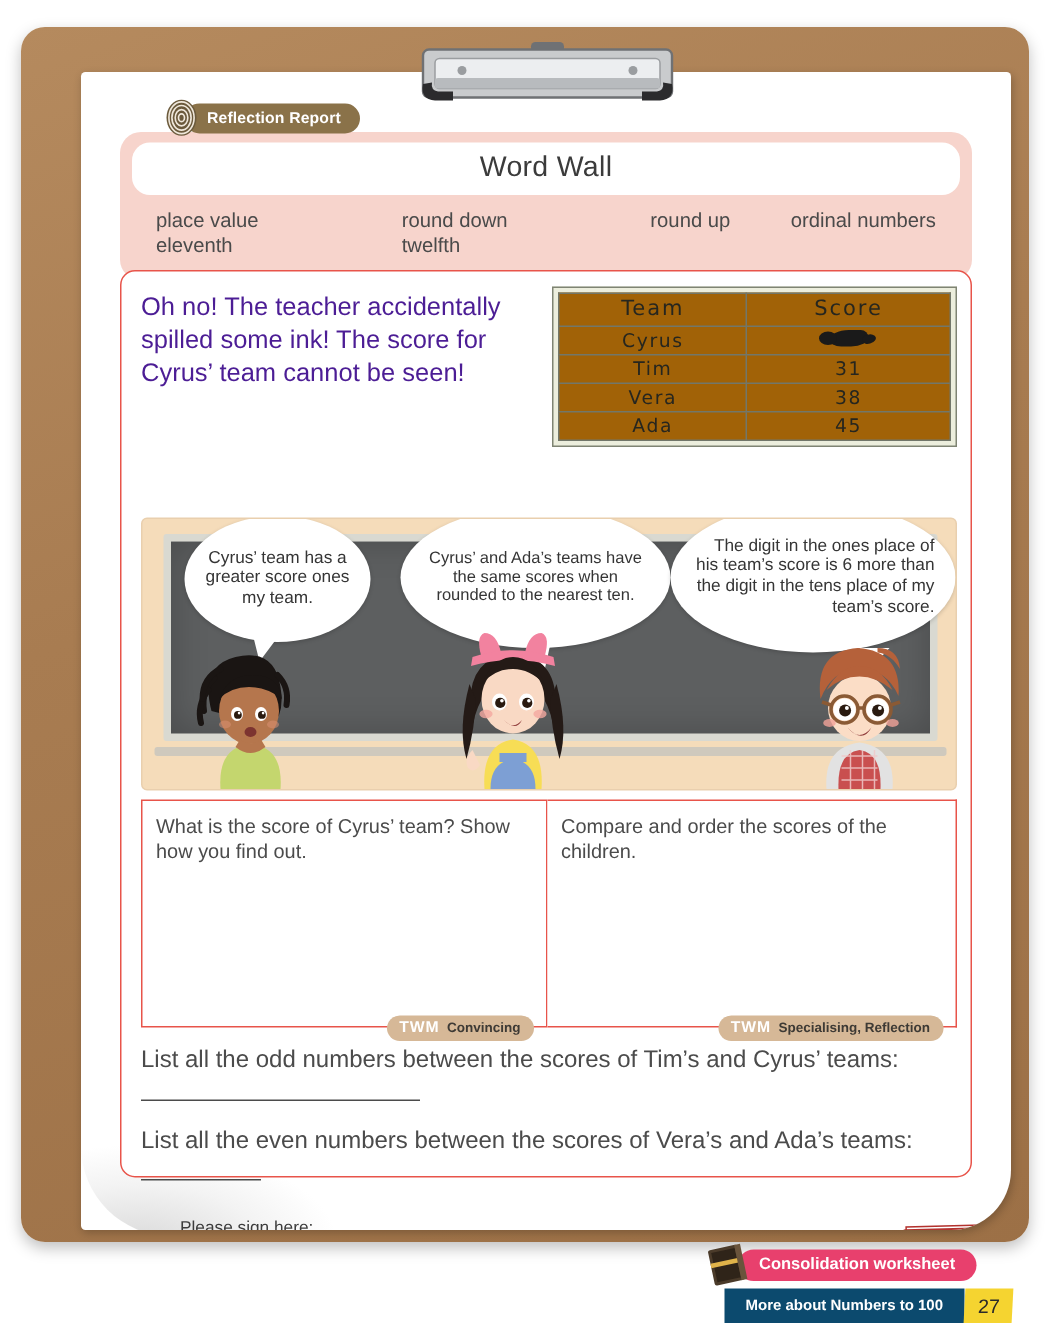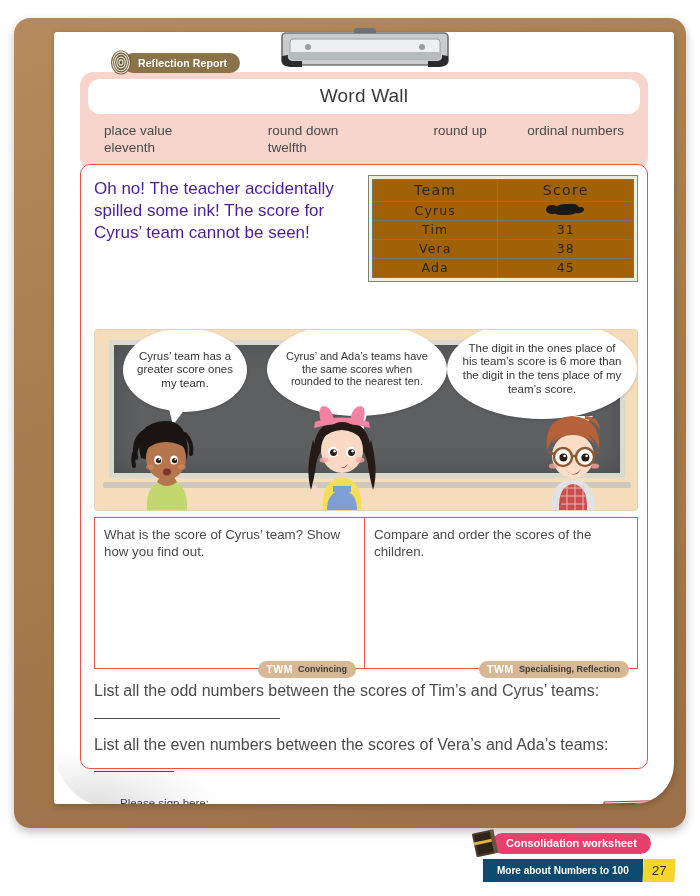--- a/index.html
+++ b/index.html
@@ -26,21 +26,21 @@
   #clip-metal {
     position: absolute;
     left: 262px; top: 10px;
     width: 178px; height: 42px;
     z-index: 40;
   }
 
   
   #paper {
     position: absolute;
-    left: 40px; top: 14px;
+    left: 40px; top: 30px;
     width: 620px; height: 772px;
     background: #ffffff;
     border-radius: 3px 3px 40px 3px;
     box-shadow: 1px 2px 6px rgba(0,0,0,0.22);
     overflow: hidden;
   }
   #paper-curl {
     position: absolute;
     left: 0px; bottom: -4px;
     width: 190px; height: 70px;
@@ -249,20 +249,21 @@
   }
   #bubble-2::after {
     left: 82px; bottom: -15px;
     border-width: 18px 4px 0 14px;
     border-color: #ffffff transparent transparent transparent;
   }
   #bubble-3 {
     left: 352px; top: -11px;
     width: 190px; height: 100px;
     font-size: 11.5px;
+    text-align: right;
   }
   #bubble-3::after {
     left: 126px; bottom: -14px;
     border-width: 17px 16px 0 4px;
     border-color: #ffffff transparent transparent transparent;
   }
 
   .kid { position: absolute; bottom: 0; z-index: 8; }
   #kid-1 { left: 28px; width: 86px; height: 96px; }
   #kid-2 { left: 198px; width: 98px; height: 112px; }

